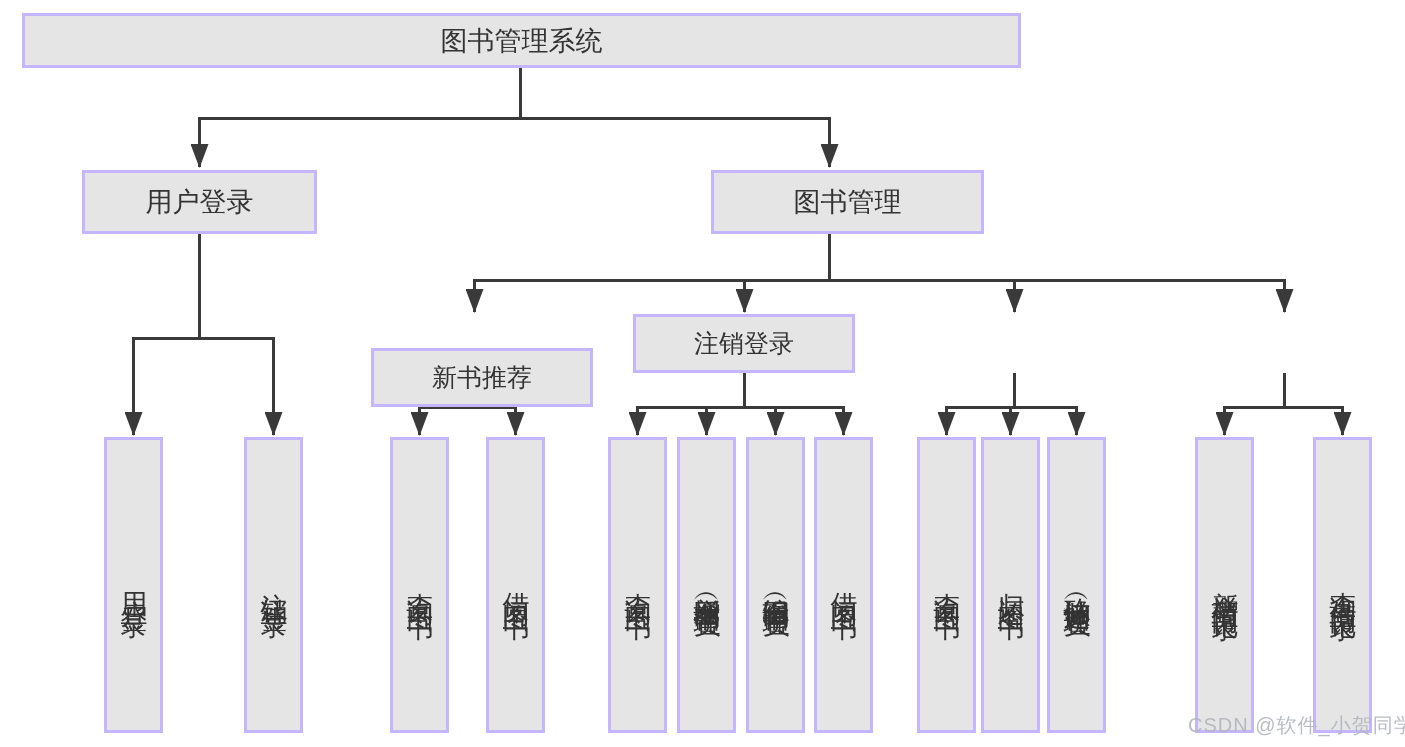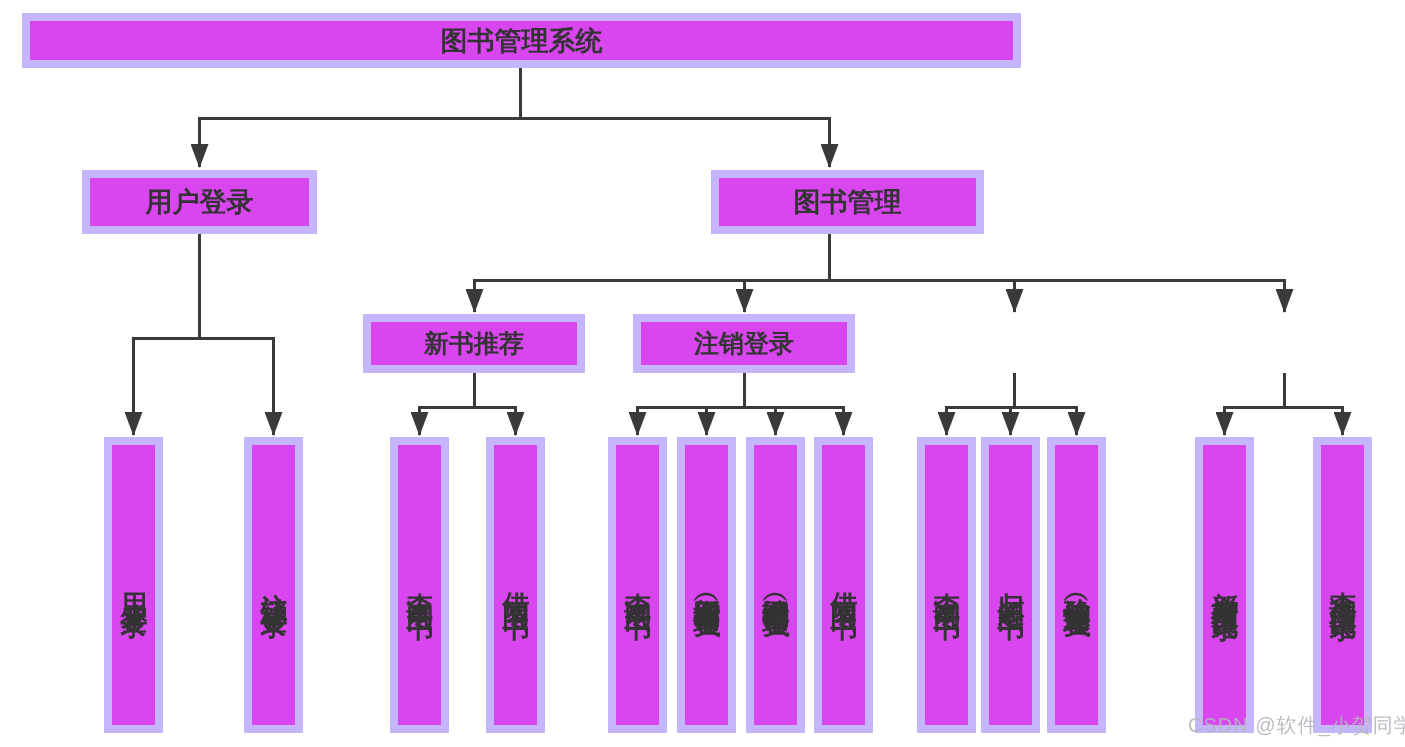--- a/index.html
+++ b/index.html
@@ -13,29 +13,28 @@
   }
   .connector-layer {
     position: absolute;
     left: 0; top: 0;
     width: 1405px; height: 747px;
   }
   .connector-layer line { stroke: #3a3a3a; stroke-width: 3; }
   .node {
     position: absolute;
     box-sizing: border-box;
-    background: #d946ef;
-    border: 8px solid #c4b5fd;
+    background: #e5e5e5;
+    border: 3px solid #c4b5fd;
     color: #333333;
     display: flex;
     align-items: center;
     justify-content: center;
     text-align: center;
     white-space: nowrap;
-    font-weight: bold;
   }
   .root { left: 22px; top: 13px; width: 999px; height: 55px; font-size: 27px; }
   .l2 { top: 170px; height: 64px; font-size: 27px; }
   .l2.user { left: 82px;  width: 235px; }
   .l2.mgmt { left: 711px; width: 273px; }
   .l3 { top: 314px; width: 222px; height: 59px; font-size: 25px; }
   .leaf {
     top: 437px;
     width: 59px;
     height: 296px;
@@ -123,21 +122,21 @@
       <line x1="1224.5" y1="406" x2="1224.5" y2="435" marker-end="url(#arw)"></line>
       <line x1="1342.5" y1="406" x2="1342.5" y2="435" marker-end="url(#arw)"></line>
     </g>
   </svg>
 
   <div class="node root">图书管理系统</div>
 
   <div class="node l2 user">用户登录</div>
   <div class="node l2 mgmt">图书管理</div>
 
-  <div class="node l3" style="left:363px;">新书推荐</div>
+  <div class="node l3" style="left:371px;margin-top:34px;">新书推荐</div>
   <div class="node l3" style="left:633px;">注销登录</div>
 
   <div class="node leaf ls-wide" style="left:104px;">用户登录</div>
   <div class="node leaf ls-wide" style="left:244px;">注销登录</div>
 
   <div class="node leaf ls-wide" style="left:390px;">查询图书</div>
   <div class="node leaf ls-wide" style="left:486px;">借阅图书</div>
 
   <div class="node leaf ls-wide" style="left:608px;">查询图书</div>
   <div class="node leaf" style="left:677px;">新增图书（管理员）</div>

